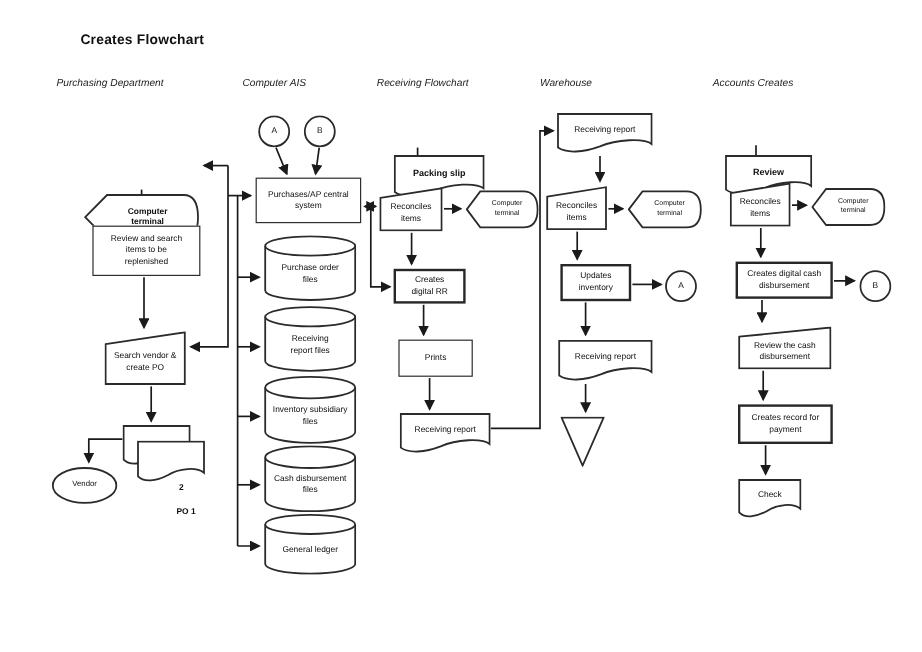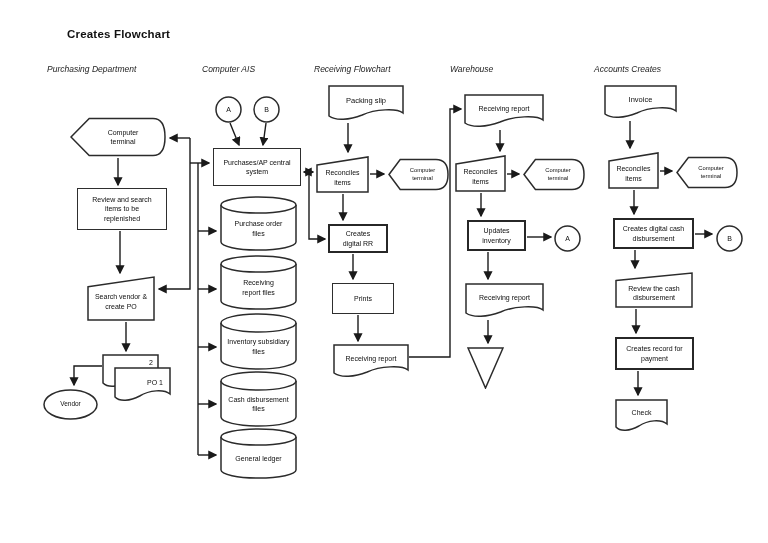--- a/index.html
+++ b/index.html
@@ -11,21 +11,21 @@
   .node{position:absolute;display:flex;align-items:center;justify-content:center;
         text-align:center;font-size:7px;line-height:1.32;color:#0e0e0e;box-sizing:border-box;z-index:1;}
   .node svg.shape{position:absolute;left:0;top:0;z-index:0;}
   .node .lbl{position:relative;z-index:1;display:block;}
   .rect{border:1.5px solid #2e2e2e;background:#fff;}
   .thick{border-width:2px;border-color:#272727;}
   .slant{padding-top:6px;}
   .doc{padding-bottom:6px;}
   .cyl{padding-top:10px;}
   .disp-sm{font-size:5.8px;padding-left:8px;}
-  .bold{font-weight:normal;}
+  .bold{font-weight:bold;margin-top:44px;}
   .cornerlabel{position:absolute;z-index:2;font-size:7px;}
 </style>
 </head>
 <body>
 
 <div id="canvas">
 
   <div id="page-title">Creates Flowchart</div>
 
   <div class="colhead" style="left:47px;width:140px;">Purchasing Department</div>
@@ -261,21 +261,21 @@
   <div class="node" style="left:467px;top:347px;width:37px;height:42px;">
       <svg class="shape" width="37" height="42" viewBox="0 0 37 42" fill="#ffffff" stroke="#2b2b2b" stroke-width="1.5">
         <path d="M1,1 H36 L18.5,41 Z"></path>
       </svg>
     </div>
 
   <div class="node doc bold" style="left:604px;top:85px;width:73px;height:35px;font-size:7.5px;">
       <svg class="shape" width="73" height="35" viewBox="0 0 73 35" fill="#ffffff" stroke="#2b2b2b" stroke-width="1.5">
         <path d="M1,1 H72 V26 C66,21 45.3,22 32.9,28 C20.4,33 7.3,34 1,29 Z"></path>
       </svg>
-    <span class="lbl">Invoice</span>
+    <span class="lbl">Review</span>
     </div>
 
   <div class="node slant" style="left:608px;top:152px;width:51px;height:37px;">
       <svg class="shape" width="51" height="37" viewBox="0 0 51 37" fill="#ffffff" stroke="#2b2b2b" stroke-width="1.5">
         <path d="M1,8.9 L50,1 V36 H1 Z"></path>
       </svg>
     <span class="lbl" style="width:44px;">Reconciles items</span>
     </div>
 
   <div class="node disp-sm" style="left:676px;top:156px;width:62px;height:33px;">

